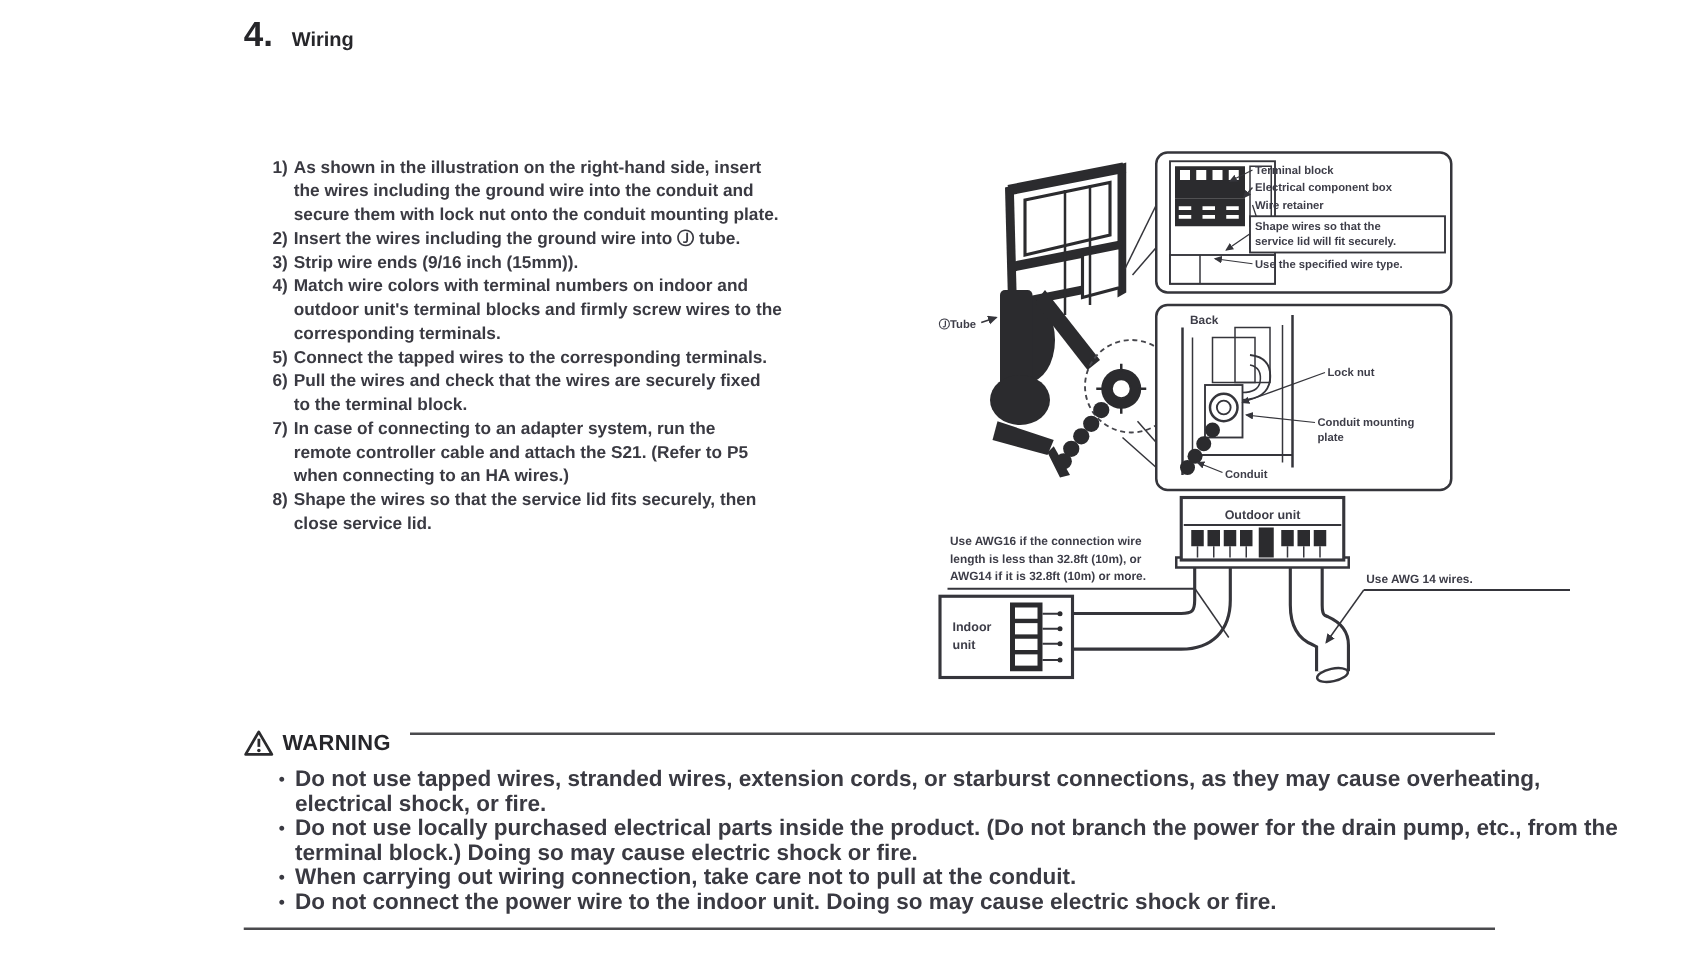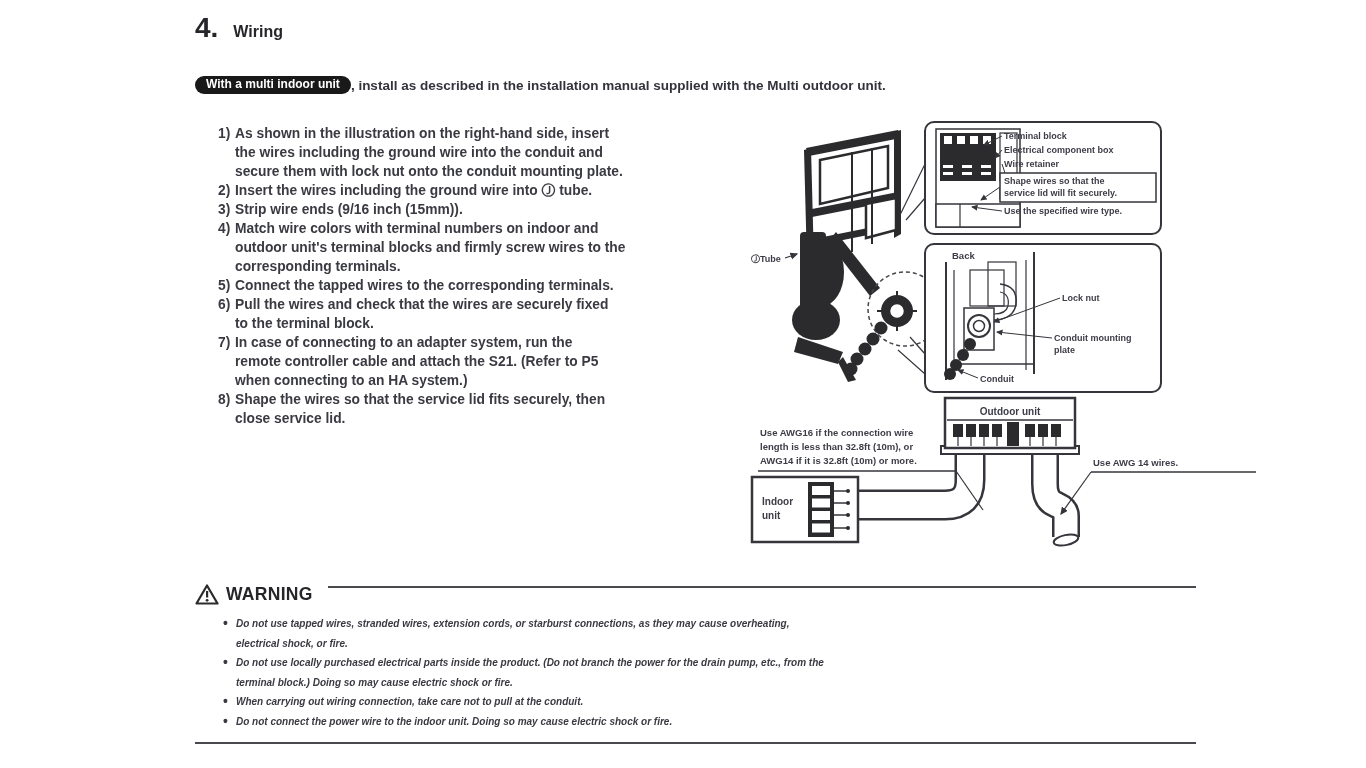--- a/index.html
+++ b/index.html
@@ -24,44 +24,40 @@
   .sline{font-size:13.8px;font-weight:600;line-height:19px;white-space:nowrap;}
   .sline:empty{display:none;}
 
   
   .warn-head{left:195px;top:584px;width:1001px;display:flex;align-items:flex-start;gap:7px;}
   .warn-title{font-size:17.5px;font-weight:bold;color:#26262a;letter-spacing:0.3px;}
   .warn-rule{flex:1;height:2px;background:#4a4a4e;margin-left:8px;margin-top:2px;}
   .warn-list{left:223px;top:614px;width:1010px;}
   .witem{display:flex;}
   .wbullet{width:13px;flex:0 0 13px;font-size:13.8px;font-weight:600;line-height:19.5px;}
-  .wline{font-size:10px;font-weight:600;line-height:19.5px;white-space:nowrap;font-style:italic;}
+  .wline{font-size:18px;font-weight:600;line-height:19.5px;white-space:nowrap;}
   .wline:empty{display:none;}
   .bottom-rule{left:195px;top:742px;width:1001px;height:2px;background:#4a4a4e;}
 
   
   svg text{font-family:"Liberation Sans","DejaVu Sans",sans-serif;font-weight:bold;fill:#3d3d48;}
   .lbl{font-size:9px;}
   .lbl2{font-size:9.5px;}
   .lbl3{font-size:10px;}
 </style>
 </head>
 <body>
 
 <div id="canvas">
 
   <div class="abs title-row">
     <span class="sec-num">4.</span>
     <span class="sec-title">Wiring</span>
   </div>
 
-  <div class="abs intro">
-    <span class="badge">With a multi indoor unit</span>
-    <span>, install as described in the installation manual supplied with the Multi outdoor unit.</span>
-  </div>
 
   <div class="abs steps">
     <div class="step">
       <div class="step-num">1)</div>
       <div class="step-lines">
           <div class="sline">As shown in the illustration on the right-hand side, insert</div>
           <div class="sline">the wires including the ground wire into the conduit and</div>
           <div class="sline">secure them with lock nut onto the conduit mounting plate.</div>
         </div>
     </div>
@@ -96,21 +92,21 @@
       <div class="step-lines">
           <div class="sline">Pull the wires and check that the wires are securely fixed</div>
           <div class="sline">to the terminal block.</div>
         </div>
     </div>
     <div class="step">
       <div class="step-num">7)</div>
       <div class="step-lines">
           <div class="sline">In case of connecting to an adapter system, run the</div>
           <div class="sline">remote controller cable and attach the S21. (Refer to P5</div>
-          <div class="sline">when connecting to an HA system.)</div>
+          <div class="sline">when connecting to an HA wires.)</div>
         </div>
     </div>
     <div class="step">
       <div class="step-num">8)</div>
       <div class="step-lines">
           <div class="sline">Shape the wires so that the service lid fits securely, then</div>
           <div class="sline">close service lid.</div>
         </div>
     </div>
   </div>

